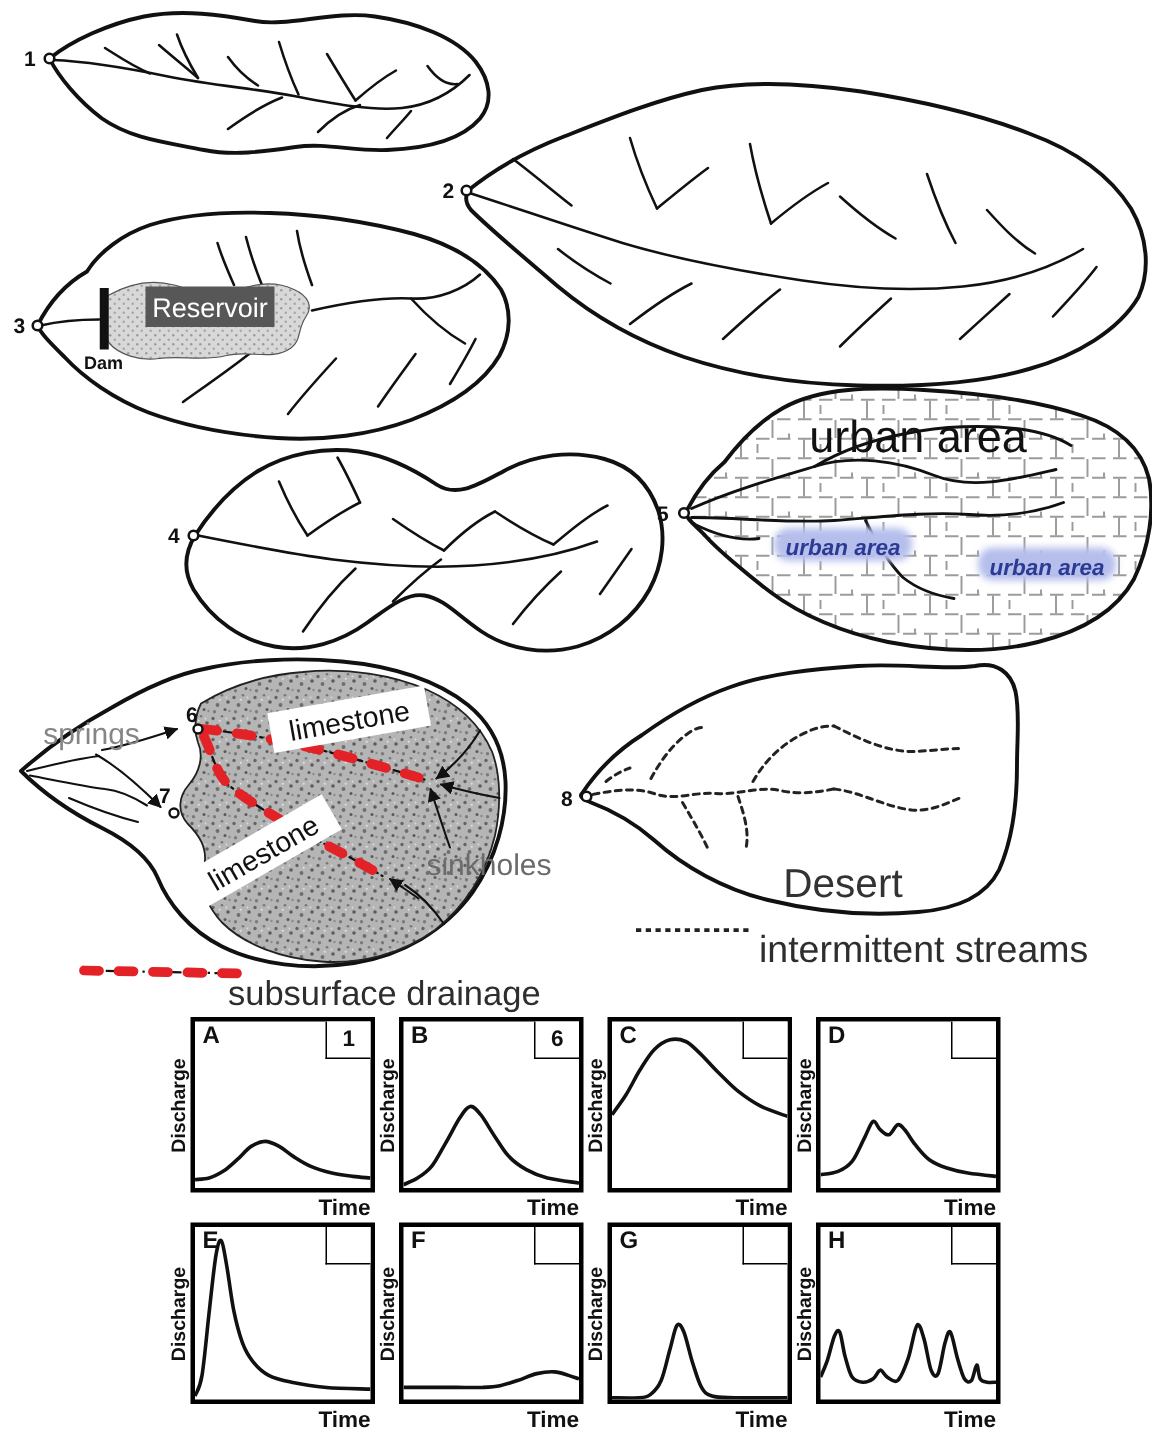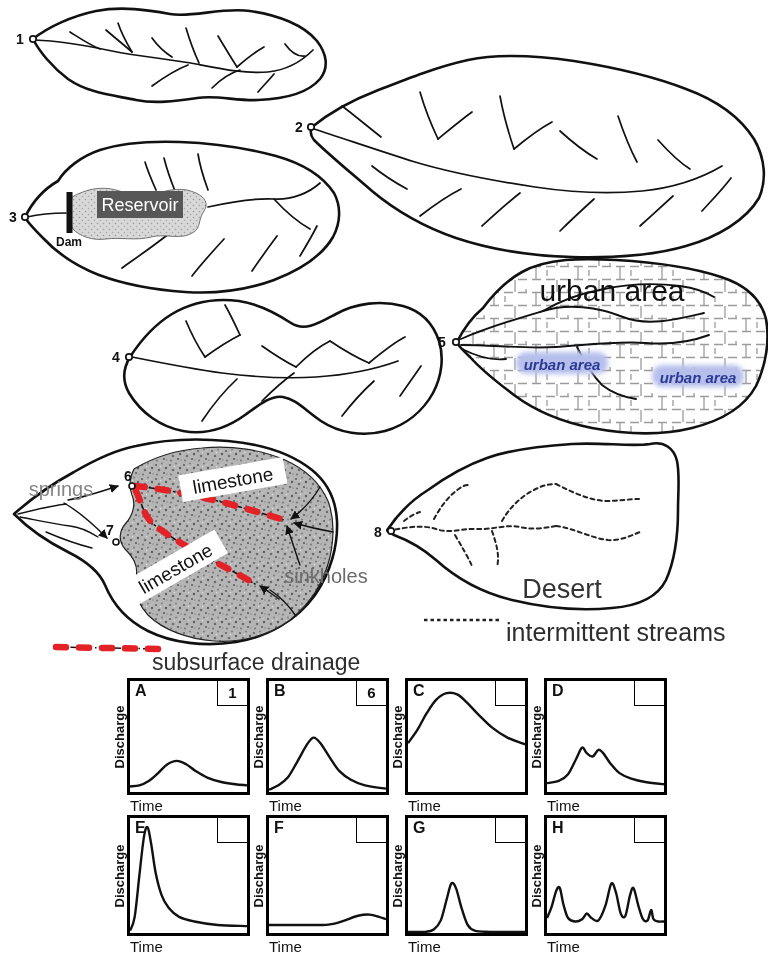--- a/index.html
+++ b/index.html
@@ -10,22 +10,22 @@
 
   
   .plot{position:absolute;width:123px;border:3px solid #000;background:#fff;box-sizing:border-box;}
   .plot svg.curve{position:absolute;left:0;top:0;width:100%;height:100%;display:block;}
   .plot .letter{position:absolute;top:1px;left:5px;font-weight:700;font-size:16px;}
   .plot .corner{position:absolute;top:0;right:0;width:29px;height:24px;background:#fff;
                 border-left:1.6px solid #000;border-bottom:1.6px solid #000;
                 text-align:center;line-height:24px;font-weight:700;font-size:15px;}
   .plot .ylab{position:absolute;left:-11px;top:50%;transform:translate(-50%,-50%) rotate(-90deg);
               white-space:nowrap;font-weight:700;font-size:13px;}
-  .plot .xlab{position:absolute;left:0;right:0;bottom:-22px;text-align:left;
-              font-weight:400;font-size:15px;}
+  .plot .xlab{position:absolute;left:0;right:0;bottom:-22px;text-align:right;
+              font-weight:700;font-size:15px;}
 </style>
 </head>
 <body>
 
 <div id="stage">
 
 <svg width="768" height="675" viewBox="0 0 768 675" style="position:absolute;left:0;top:0">
   <defs>
     <pattern id="resdots" width="6" height="6" patternUnits="userSpaceOnUse">
       <rect width="6" height="6" fill="#d8d8d8"></rect>

